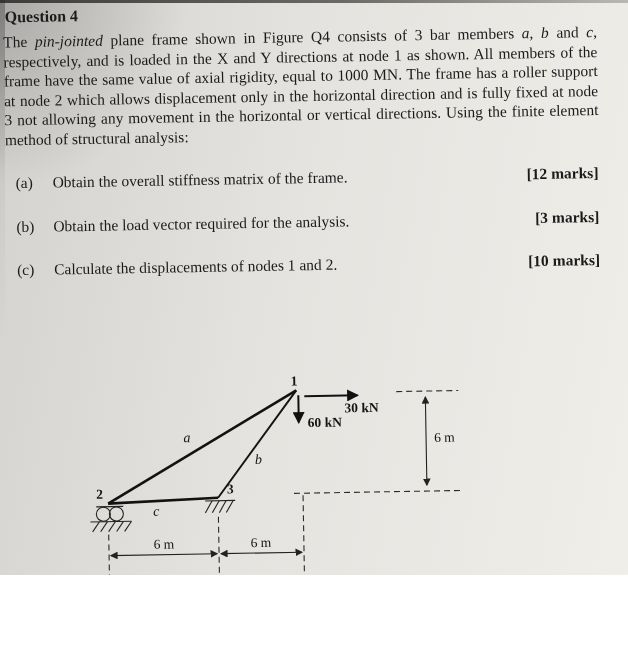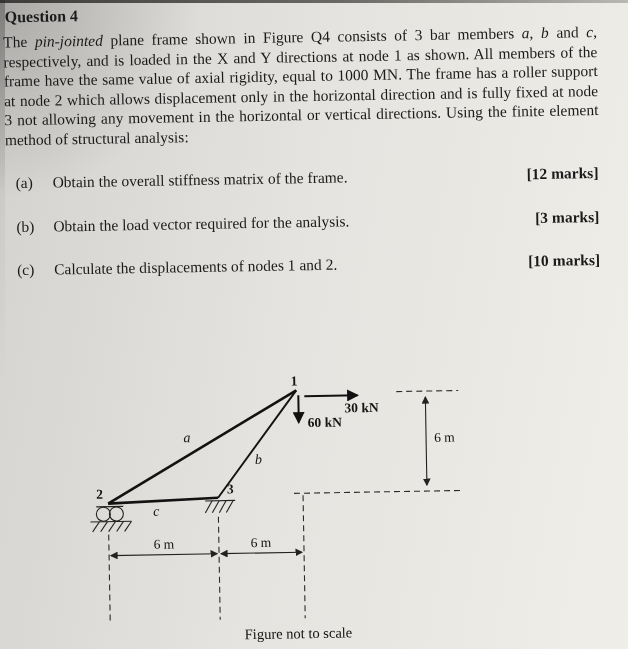--- a/index.html
+++ b/index.html
@@ -1,18 +1,18 @@
 <!DOCTYPE html>
 <html><head>
 <meta charset="utf-8">
 <style>
   html,body{margin:0;padding:0;}
   .page{
     position:relative;
-    width:628px;height:649px;
+    width:628px;height:575px;
     overflow:hidden;
     font-family:"Liberation Serif", serif;
     color:#1b1b1b;
     background:
       radial-gradient(circle at 0% 0%, rgba(0,0,0,0.20), rgba(0,0,0,0) 22%),
       linear-gradient(100deg, #d3d2cf 0%, #e4e3df 45%, #efeee9 100%);
     text-decoration: underline;
   }
   .scan-top{
     position:absolute;top:0;left:0;width:100%;height:3px;

